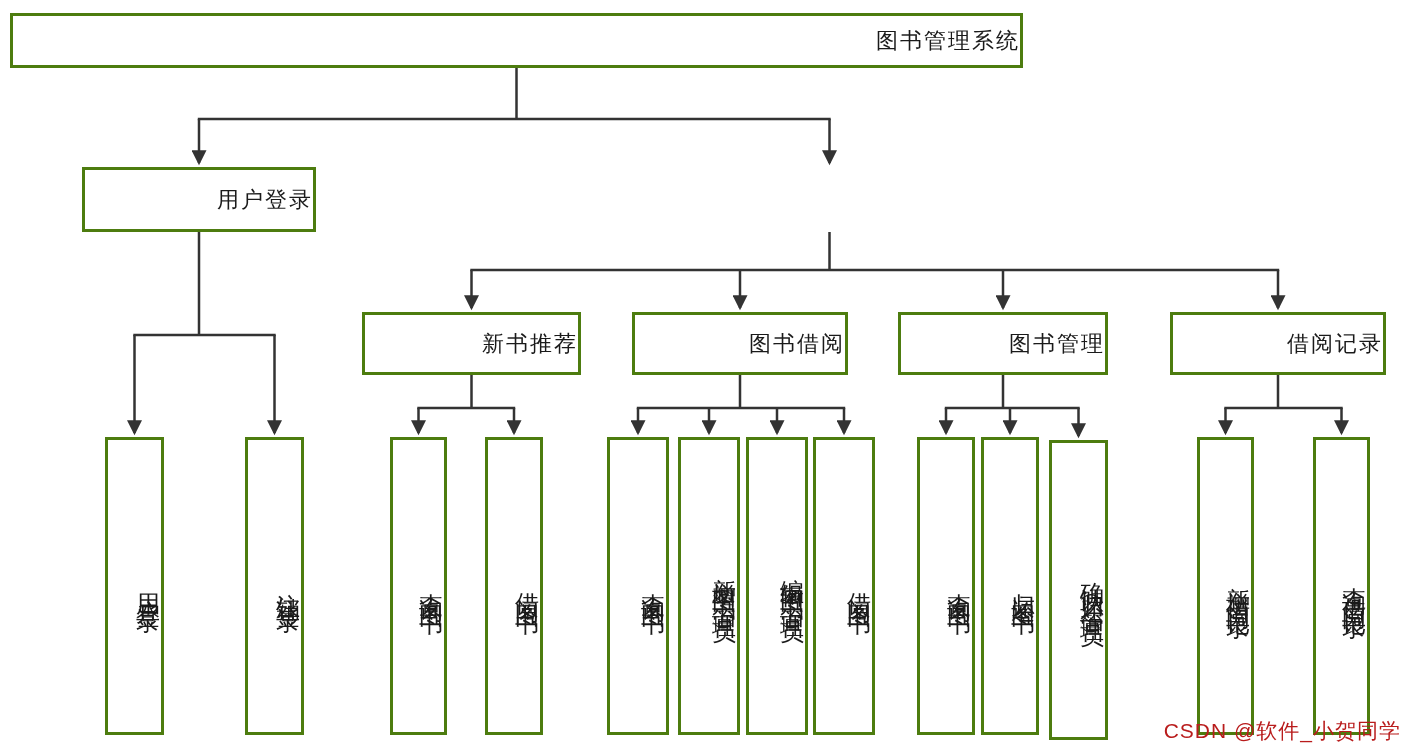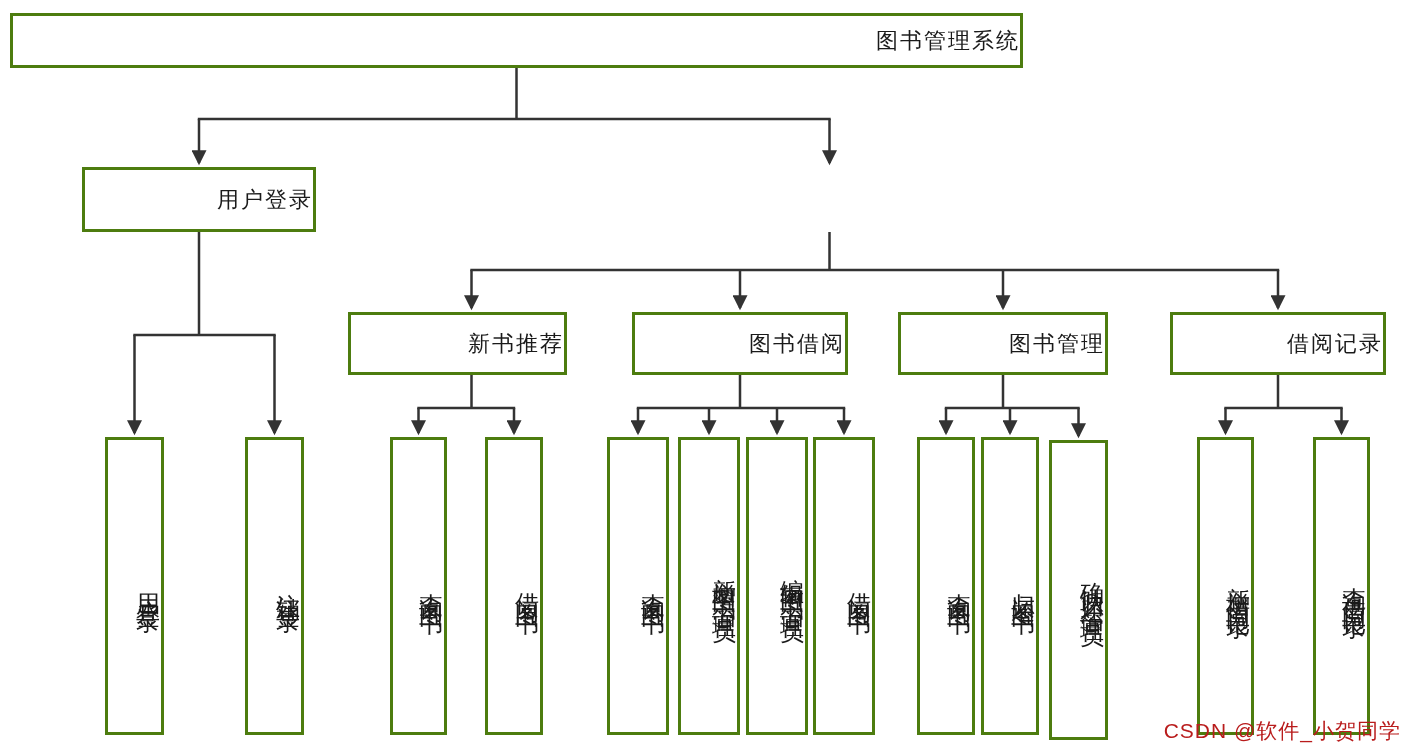--- a/index.html
+++ b/index.html
@@ -66,21 +66,21 @@
   </svg>
 
   <div class="box h" style="left:10px;top:13px;width:1013px;height:55px;">
     <span class="lbl">图书管理系统</span>
   </div>
 
   <div class="box h" style="left:82px;top:167px;width:234px;height:65px;">
     <span class="lbl">用户登录</span>
   </div>
 
-  <div class="box h" style="left:348px;top:312px;width:219px;height:63px;">
+  <div class="box h" style="left:362px;top:312px;width:219px;height:63px;">
     <span class="lbl">新书推荐</span>
   </div>
   <div class="box h" style="left:632px;top:312px;width:216px;height:63px;font-family:Liberation Serif, serif;">
     <span class="lbl">图书借阅</span>
   </div>
   <div class="box h" style="left:898px;top:312px;width:210px;height:63px;">
     <span class="lbl">图书管理</span>
   </div>
   <div class="box h" style="left:1170px;top:312px;width:216px;height:63px;">
     <span class="lbl">借阅记录</span>

